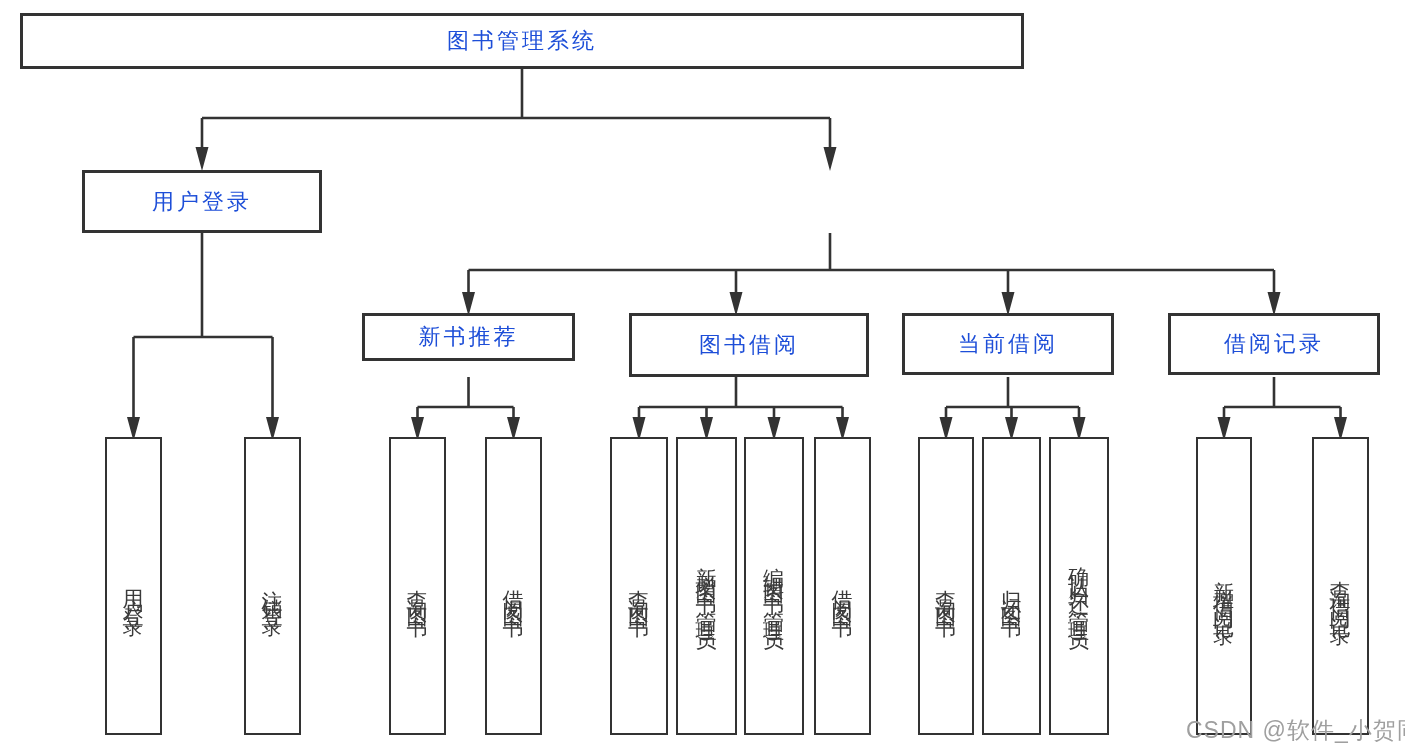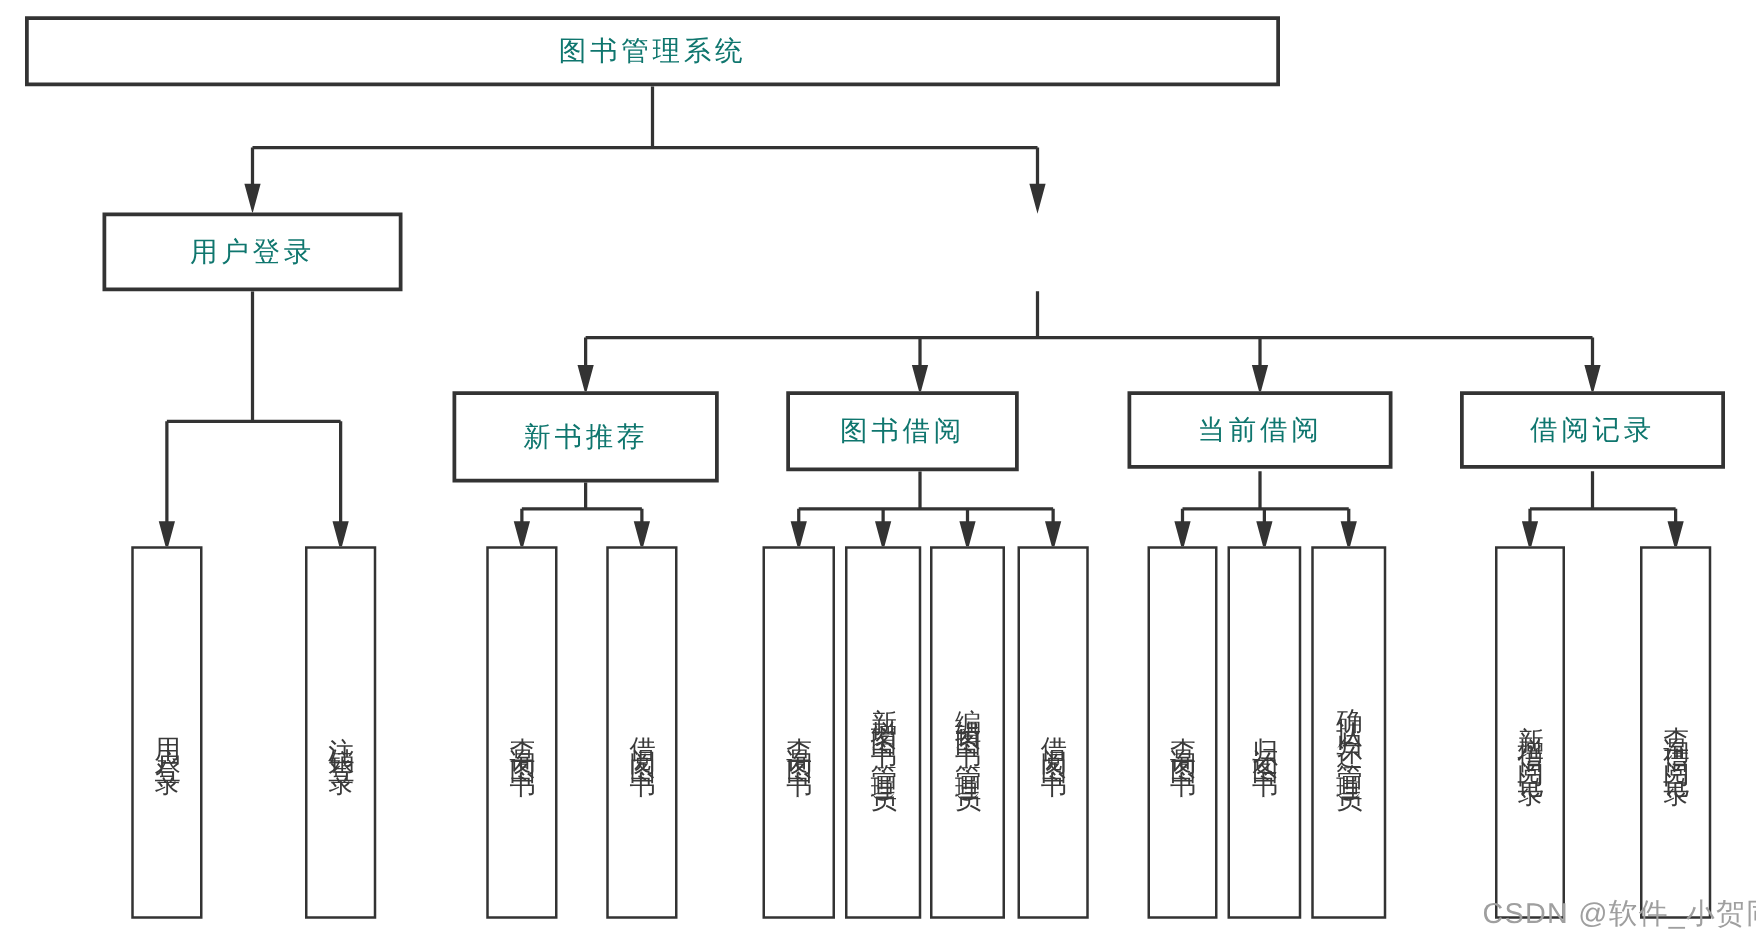--- a/index.html
+++ b/index.html
@@ -23,21 +23,21 @@
   .hbox {
     position: absolute;
     box-sizing: border-box;
     border: 3px solid #333333;
     background: #ffffff;
     display: flex;
     align-items: center;
     justify-content: center;
     font-size: 22px;
     letter-spacing: 3px;
-    color: #0f766e;
+    color: #1d4ed8;
     z-index: 1;
     white-space: nowrap;
   }
   .vbox {
     position: absolute;
     box-sizing: border-box;
     border: 2.5px solid #333333;
     background: #ffffff;
     top: 437px;
     height: 298px;
@@ -105,24 +105,24 @@
   </svg>
 
   <div class="hbox" style="left:20px; top:13px; width:1004px; height:56px;">
     <span>图书管理系统</span>
   </div>
 
   <div class="hbox" style="left:82px; top:170px; width:240px; height:63px;">
     <span>用户登录</span>
   </div>
 
-  <div class="hbox" style="left:362px; top:313px; width:213px; height:73px;">
+  <div class="hbox" style="left:362px; top:313px; width:213px; height:48px;">
     <span>新书推荐</span>
   </div>
-  <div class="hbox" style="left:629px; top:313px; width:186px; height:64px;">
+  <div class="hbox" style="left:629px; top:313px; width:240px; height:64px;">
     <span>图书借阅</span>
   </div>
   <div class="hbox" style="left:902px; top:313px; width:212px; height:62px;">
     <span>当前借阅</span>
   </div>
   <div class="hbox" style="left:1168px; top:313px; width:212px; height:62px;">
     <span>借阅记录</span>
   </div>
 
   <div class="vbox" style="left:105px; width:57px;">

